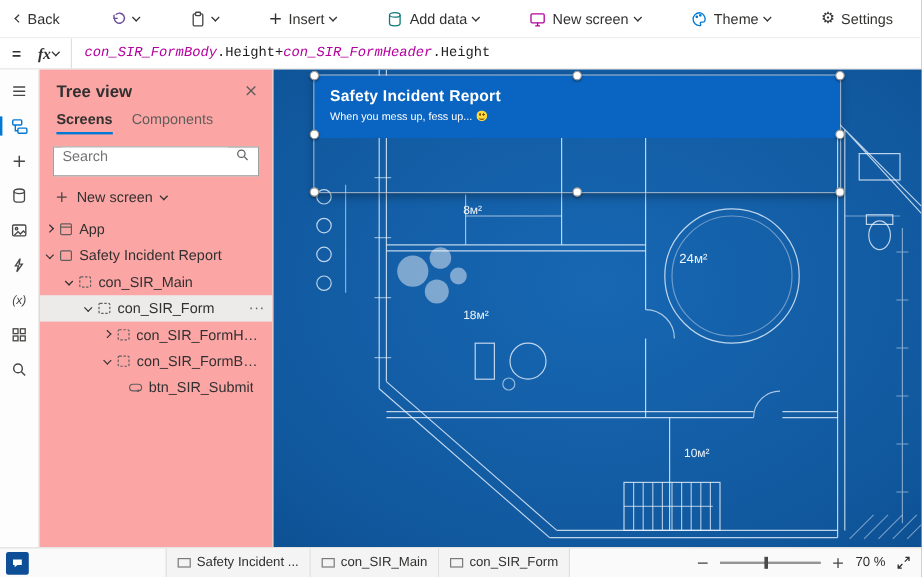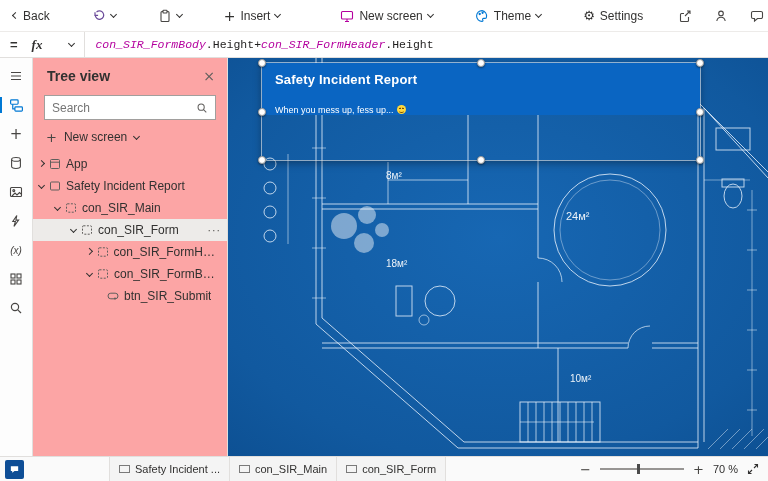--- a/index.html
+++ b/index.html
@@ -14,21 +14,21 @@
   
   .topbar{height:32px;display:flex;align-items:center;padding:0 7px;gap:12px;background:#fff;border-bottom:1px solid #edebe9}
   .tbtn{display:flex;align-items:center;gap:5px;padding:4px 6px;border-radius:2px;white-space:nowrap;color:#323130}
   .sep{width:1px;height:16px;background:#e1dfdd;margin:0 3px}
   .spacer{flex:1}
   .ibtn{display:flex;align-items:center;justify-content:center;padding:4px 5px;border-radius:2px}
   
   .fbar{height:26px;display:flex;align-items:center;background:#fff;border-bottom:1px solid #e1dfdd}
   .propdd{width:148px;height:20px;margin-left:8px;border:1px solid #c8c6c4;display:flex;align-items:center;justify-content:space-between;padding:0 7px;background:#fff}
   .eq{margin:0 10px;font-weight:700;font-size:13px}
-  .fxdd{display:flex;align-items:center;gap:27px;padding:0 10px 0 4px;border-right:1px solid #e1dfdd;height:100%}
+  .fxdd{display:flex;align-items:center;gap:2px;padding:0 10px 0 4px;border-right:1px solid #e1dfdd;height:100%}
   .fx{font-family:"Liberation Serif",serif;font-style:italic;font-weight:700;font-size:13px}
   .ftext{display:flex;align-items:center;padding:0 10px;font-family:"Liberation Mono",monospace;font-size:11.5px;white-space:pre}
   .ident{color:#b4009e;font-style:italic}
   .plain{color:#201f1e}
   .op{color:#201f1e}
   
   .main{position:absolute;top:58px;left:0;right:0;bottom:25px;display:flex}
   .rail{width:33px;background:#fdfdfd;border-right:1px solid #e1dfdd;display:flex;flex-direction:column;align-items:center;padding-top:4px;gap:1px}
   .rbtn{width:33px;height:28px;display:flex;align-items:center;justify-content:center;color:#484644;position:relative}
   .rbtn.active{color:#0078d4}
@@ -36,49 +36,49 @@
   .railvar{font-size:10px;font-style:italic}
   
   .tree{width:195px;background:#fca5a5;border-right:1px solid #e1dfdd;display:flex;flex-direction:column}
   .thead{display:flex;align-items:center;justify-content:space-between;padding:10px 12px 8px 14px}
   .ttitle{font-size:14px;font-weight:700}
   .closex{font-size:14px;color:#605e5c;line-height:1}
   .ttabs{display:flex;gap:16px;padding:0 14px;margin-bottom:7px}
   .ttab{font-size:12px;color:#605e5c;padding-bottom:4px;border-bottom:2px solid transparent}
   .ttab.active{color:#323130;font-weight:700;border-bottom-color:#0078d4}
   .srow{padding:3px 11px 7px}
-  .sbox{display:flex;align-items:center;border:1px solid #a19f9d;height:25px;padding:0 7px;gap:6px;background:#fff}
+  .sbox{display:flex;align-items:flex-start;border:1px solid #a19f9d;height:25px;padding:0 7px;gap:6px;background:#fff}
   .sbox input{border:0;outline:0;flex:1;min-width:0;font-size:12px;font-family:inherit;color:#323130}
   .nsrow{display:flex;align-items:center;gap:7px;padding:3px 13px 9px;font-size:12px}
   .tlist{flex:1;overflow:hidden}
   .trow{display:flex;align-items:center;height:22px;font-size:12px;gap:5px;padding-right:6px}
   .trow.sel{background:#edebe9}
   .tlabel{white-space:nowrap;overflow:hidden;text-overflow:ellipsis}
   .more{margin-left:auto;color:#605e5c;font-size:11px;letter-spacing:1px}
   .tic{flex:none;color:#605e5c}
   
   .canvas{flex:1;position:relative;overflow:hidden;background:#11599f}
   .bp{position:absolute;inset:0;width:100%;height:100%}
   .wm{position:absolute;left:166px;top:140px;font-size:60px;font-weight:700;color:rgba(255,255,255,.5);letter-spacing:2px;line-height:1;pointer-events:none}
   .rlabel{position:absolute;color:rgba(255,255,255,.92);font-size:10px;pointer-events:none}
   .form{position:absolute;left:34px;top:5px;width:438px;height:97px;box-shadow:0 3px 8px rgba(0,0,0,.35);outline:1px solid rgba(255,255,255,.55)}
   .fhead{height:52px;background:#0a65c2;color:#fff;padding:9px 13px 0}
   .ftitle{font-size:13px;font-weight:700;letter-spacing:.2px}
-  .fsub{font-size:9px;margin-top:18px;display:flex;align-items:flex-start;gap:3px}
+  .fsub{font-size:9px;margin-top:5px;display:flex;align-items:flex-start;gap:3px}
   .emoji{width:9px;height:9px;border-radius:50%;display:inline-block;position:relative;flex:none;
     background:radial-gradient(circle at 34% 38%,#7a4e00 0 .8px,transparent 1.1px),
                radial-gradient(circle at 66% 38%,#7a4e00 0 .8px,transparent 1.1px),#ffd83d}
   .emoji::after{content:"";position:absolute;left:2px;right:2px;bottom:1.5px;height:3px;border-bottom:1px solid #7a4e00;border-radius:50%}
   .fbody{height:45px;background:#fff;position:relative}
   .submit{position:absolute;left:10px;top:7px;width:78px;height:23px;background:#0d6bc2;color:#fff;font-size:11px;display:flex;align-items:center;justify-content:center;border-radius:2px;box-shadow:0 2px 3px rgba(0,0,0,.35)}
   .hdl{position:absolute;width:8px;height:8px;border-radius:50%;background:#fff;border:1px solid #9a9a9a;box-shadow:0 1px 2px rgba(0,0,0,.4)}
   
   .status{position:absolute;left:0;right:0;bottom:0;height:25px;background:#fafafa;border-top:1px solid #e1dfdd;display:flex;align-items:center}
   .help{width:19px;height:19px;background:#0e4e96;border-radius:2px;margin-left:5px;display:flex;align-items:center;justify-content:center;flex:none}
-  .stabs{display:flex;margin-left:85px;height:100%}
+  .stabs{display:flex;margin-left:114px;height:100%}
   .stab{display:flex;align-items:center;gap:5px;height:100%;padding:0 9px;border-right:1px solid #e1dfdd;background:#f4f4f4;font-size:11px;white-space:nowrap}
   .stab:first-child{border-left:1px solid #e1dfdd}
   .sicon{width:11px;height:8px;border:1px solid #7a7a7a;flex:none}
   .zoom{margin-left:auto;display:flex;align-items:center;gap:9px;padding-right:9px}
   .zg{font-size:13px;color:#484644}
   .track{width:84px;height:2px;background:#979593;position:relative}
   .thumb{position:absolute;left:44%;top:-4px;width:3px;height:10px;background:#4a4a4a}
   .zlabel{font-size:11px;color:#323130}
 </style>
 </head>
@@ -107,20 +107,28 @@
         </svg>
       <span class="cv"></span>
     </div>
     <div class="sep"></div>
     <div class="tbtn">
       <span class="gly" style="font-size:14px">+</span>
       <span>Insert</span>
       <span class="cv"></span>
     </div>
     <div class="sep"></div>
+    <div class="tbtn">
+      <svg class="ic" width="14" height="14" viewBox="0 0 14 14" fill="none" stroke="#0f7b7b" stroke-width="1.1">
+          <ellipse cx="7" cy="3.4" rx="4.4" ry="1.9"></ellipse>
+          <path d="M2.6 3.4v7.2c0 1 2 1.9 4.4 1.9s4.4-.9 4.4-1.9V3.4"></path>
+        </svg>
+      <span>Add data</span>
+      <span class="cv"></span>
+    </div>
     <div class="sep"></div>
     <div class="tbtn">
       <svg class="ic" width="14" height="14" viewBox="0 0 14 14" fill="none" stroke="#b4009e" stroke-width="1.1">
           <rect x="1.5" y="2.5" width="11" height="7.5" rx="1"></rect>
           <path d="M5 12.5h4M7 10v2.5"></path>
         </svg>
       <span>New screen</span>
       <span class="cv"></span>
     </div>
     <div class="sep"></div>
@@ -234,20 +242,24 @@
             <circle cx="6" cy="6" r="3.6"></circle>
             <path d="M8.8 8.8L12 12"></path>
           </svg>
       </div>
     </nav>
 
     <aside class="tree">
       <div class="thead">
         <span class="ttitle">Tree view</span>
         <span class="closex gly">×</span>
+      </div>
+      <div class="ttabs">
+        <span class="ttab active">Screens</span>
+        <span class="ttab">Components</span>
       </div>
       <div class="srow">
         <div class="sbox">
           <input type="text" placeholder="Search" style="">
           <svg class="ic" width="12" height="12" viewBox="0 0 14 14" fill="none" stroke="#605e5c" stroke-width="1.2">
               <circle cx="6" cy="6" r="3.6"></circle>
               <path d="M8.8 8.8L12 12"></path>
             </svg>
         </div>
       </div>

